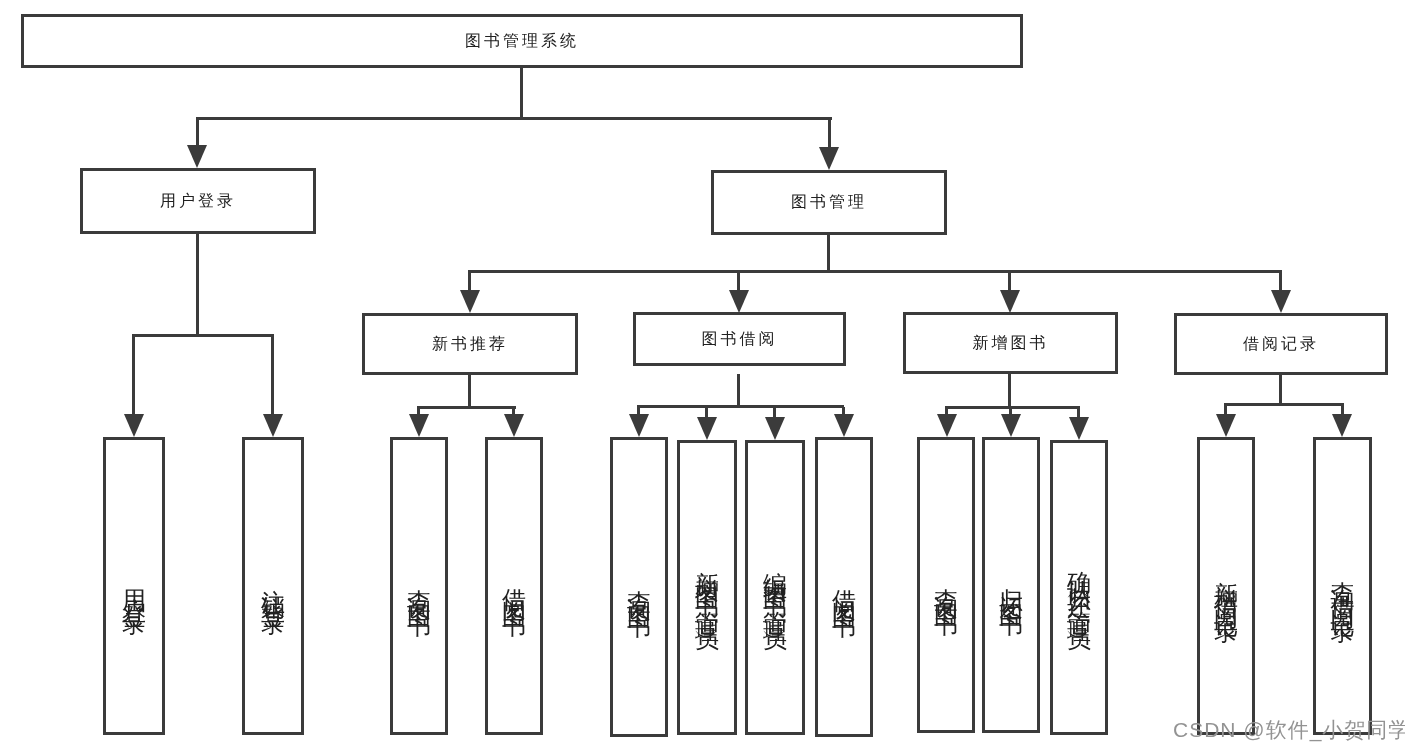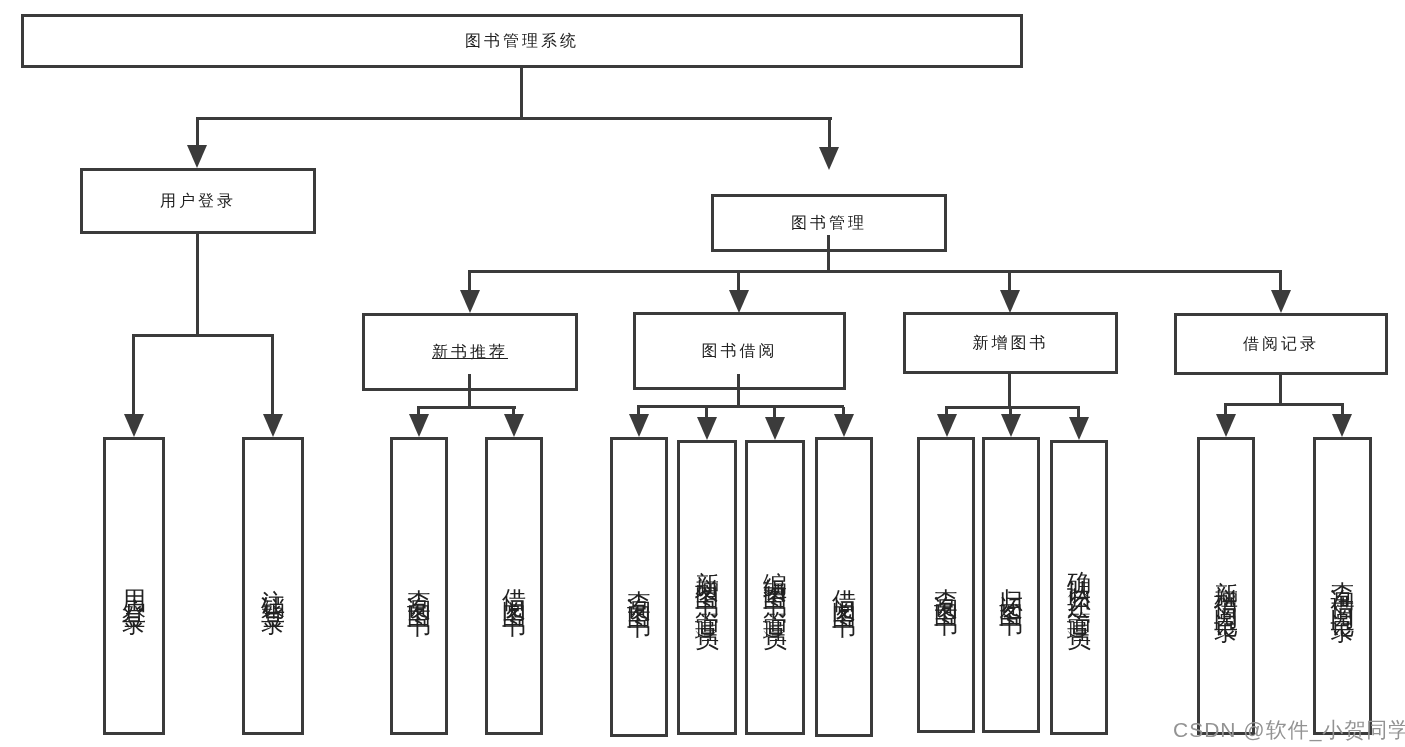--- a/index.html
+++ b/index.html
@@ -41,42 +41,42 @@
   <div class="box" style="left:21px;top:14px;width:1002px;height:54px;">图书管理系统</div>
 
   <div class="ln" style="left:520px;top:68px;width:3px;height:51px;"></div>
   <div class="ln" style="left:196px;top:117px;width:636px;height:3px;"></div>
   <div class="ln" style="left:196px;top:119px;width:3px;height:27px;"></div>
   <div class="arrow" style="left:187px;top:145px;"></div>
   <div class="ln" style="left:828px;top:119px;width:3px;height:29px;"></div>
   <div class="arrow" style="left:819px;top:147px;"></div>
 
   <div class="box" style="left:80px;top:168px;width:236px;height:66px;">用户登录</div>
-  <div class="box" style="left:711px;top:170px;width:236px;height:58px;margin-top:24px;">图书管理</div>
+  <div class="box" style="left:711px;top:170px;width:236px;height:65px;">图书管理</div>
 
   <div class="ln" style="left:196px;top:234px;width:3px;height:102px;"></div>
   <div class="ln" style="left:132px;top:334px;width:142px;height:3px;"></div>
   <div class="ln" style="left:132px;top:336px;width:3px;height:79px;"></div>
   <div class="arrow" style="left:124px;top:414px;"></div>
   <div class="ln" style="left:271px;top:336px;width:3px;height:79px;"></div>
   <div class="arrow" style="left:263px;top:414px;"></div>
 
   <div class="ln" style="left:827px;top:235px;width:3px;height:37px;"></div>
   <div class="ln" style="left:468px;top:270px;width:814px;height:3px;"></div>
   <div class="ln" style="left:468px;top:272px;width:3px;height:19px;"></div>
   <div class="arrow" style="left:460px;top:290px;"></div>
   <div class="ln" style="left:737px;top:272px;width:3px;height:19px;"></div>
   <div class="arrow" style="left:729px;top:290px;"></div>
   <div class="ln" style="left:1008px;top:272px;width:3px;height:19px;"></div>
   <div class="arrow" style="left:1000px;top:290px;"></div>
   <div class="ln" style="left:1279px;top:272px;width:3px;height:19px;"></div>
   <div class="arrow" style="left:1271px;top:290px;"></div>
 
-  <div class="box" style="left:362px;top:313px;width:216px;height:78px;text-decoration:underline;">新书推荐</div>
-  <div class="box" style="left:633px;top:312px;width:213px;height:78px;">图书借阅</div>
+  <div class="box" style="left:362px;top:313px;width:216px;height:62px;">新书推荐</div>
+  <div class="box" style="left:633px;top:312px;width:213px;height:54px;">图书借阅</div>
   <div class="box" style="left:903px;top:312px;width:215px;height:62px;">新增图书</div>
   <div class="box" style="left:1174px;top:313px;width:214px;height:62px;">借阅记录</div>
 
   <div class="ln" style="left:468px;top:374px;width:3px;height:34px;"></div>
   <div class="ln" style="left:417px;top:406px;width:99px;height:3px;"></div>
   <div class="ln" style="left:417px;top:408px;width:3px;height:8px;"></div>
   <div class="arrow" style="left:409px;top:414px;"></div>
   <div class="ln" style="left:512px;top:408px;width:3px;height:8px;"></div>
   <div class="arrow" style="left:504px;top:414px;"></div>
 

